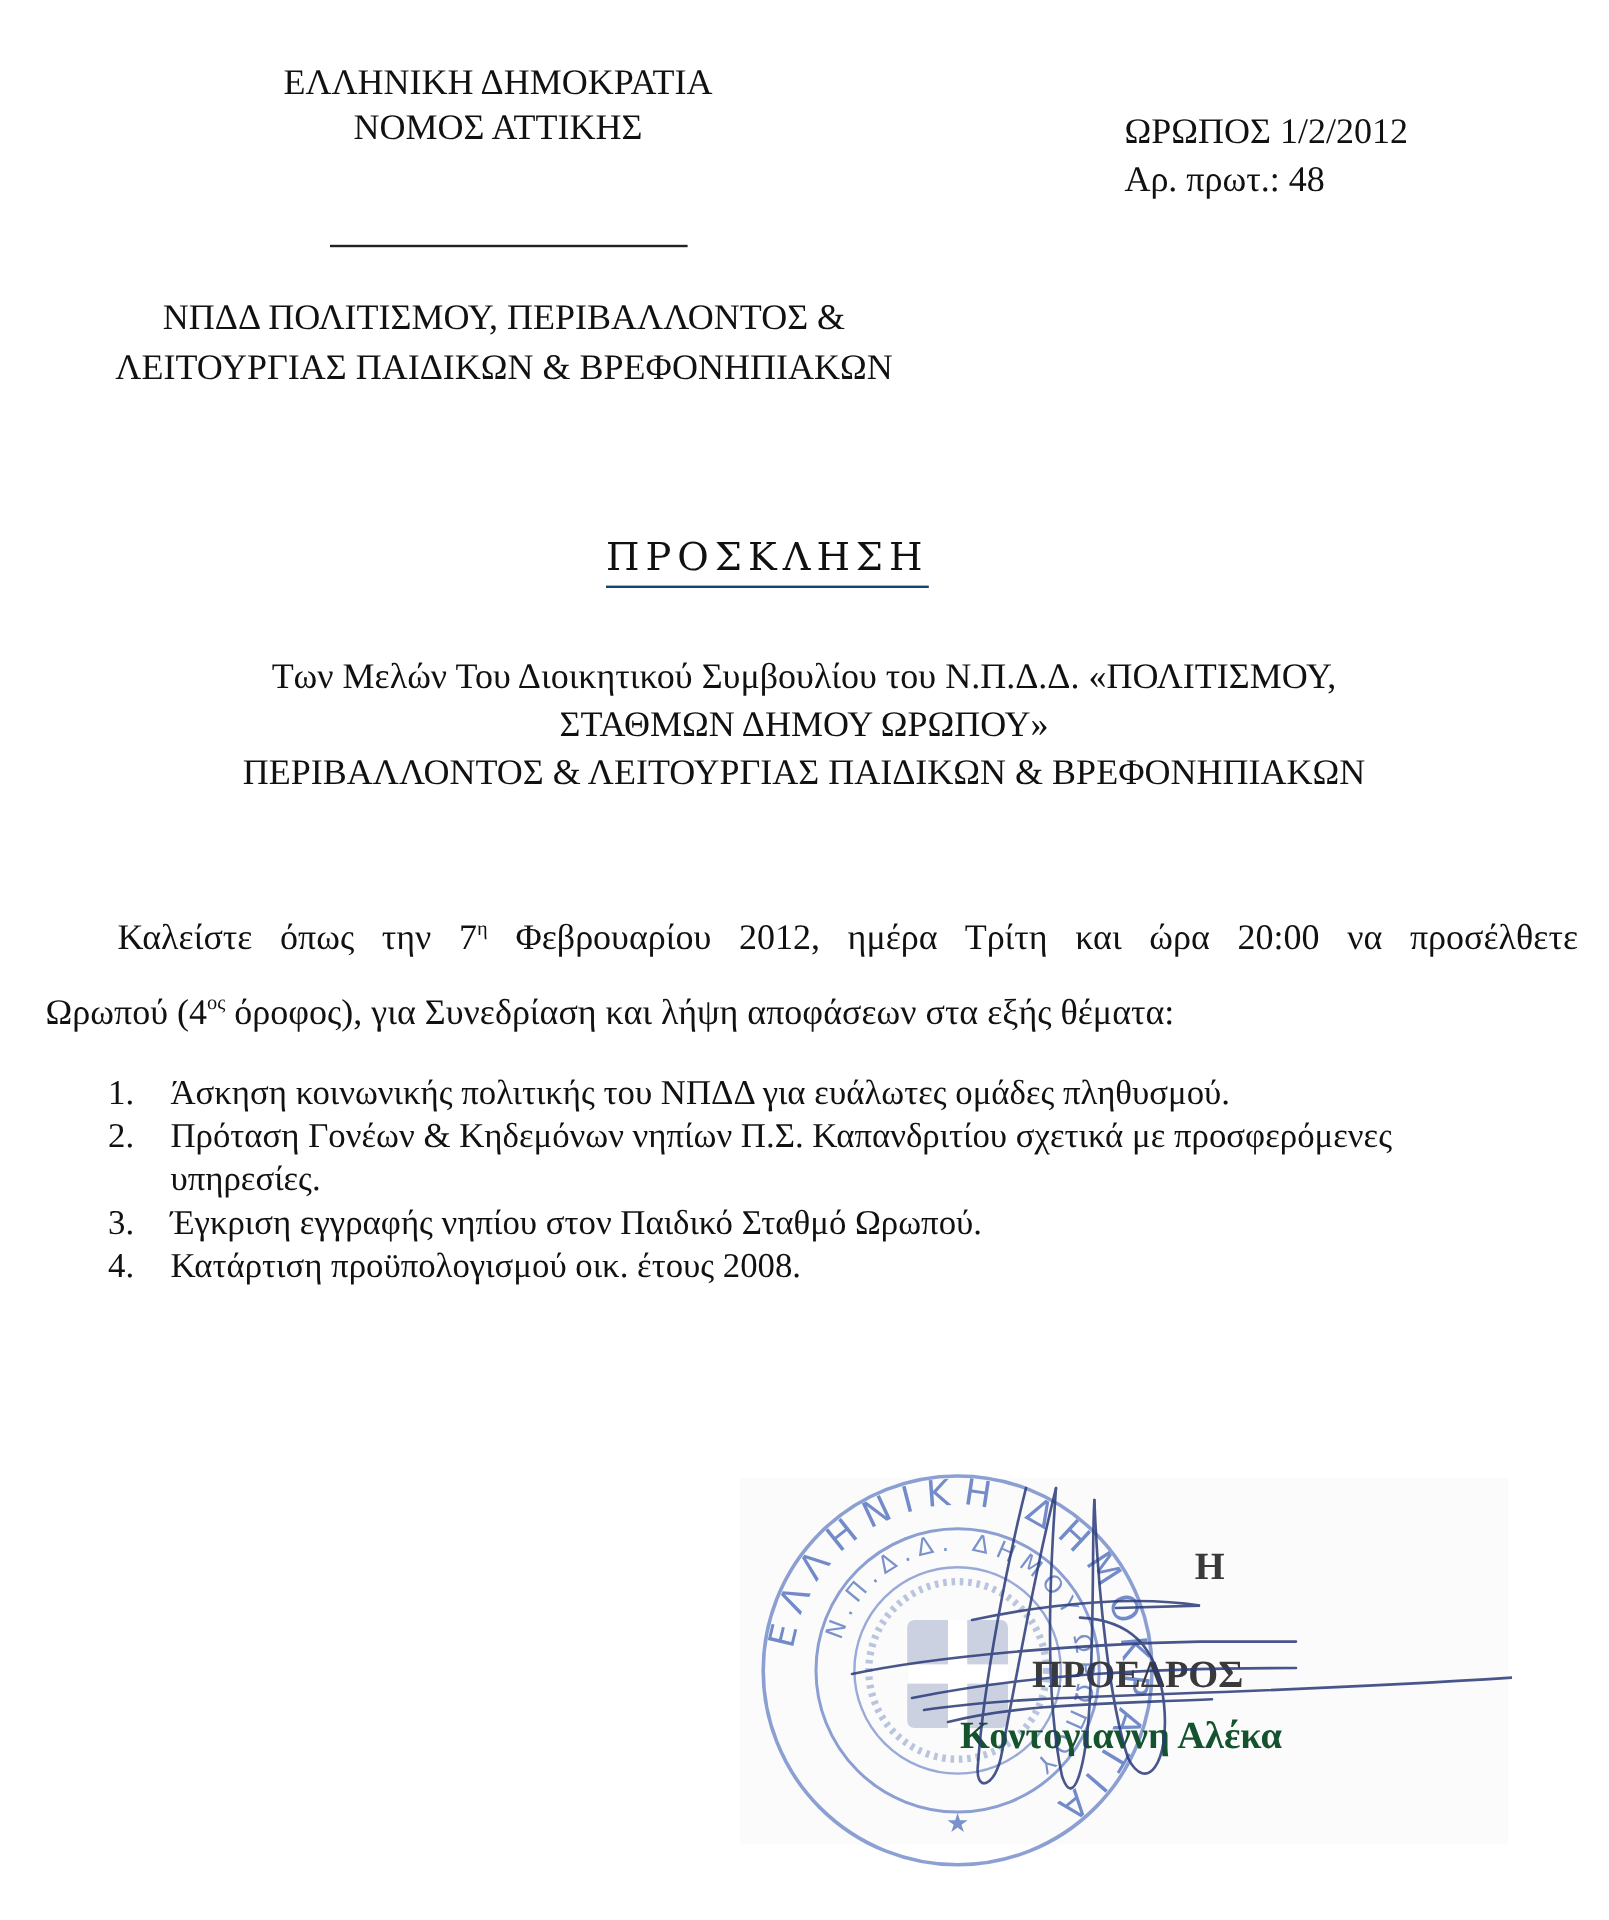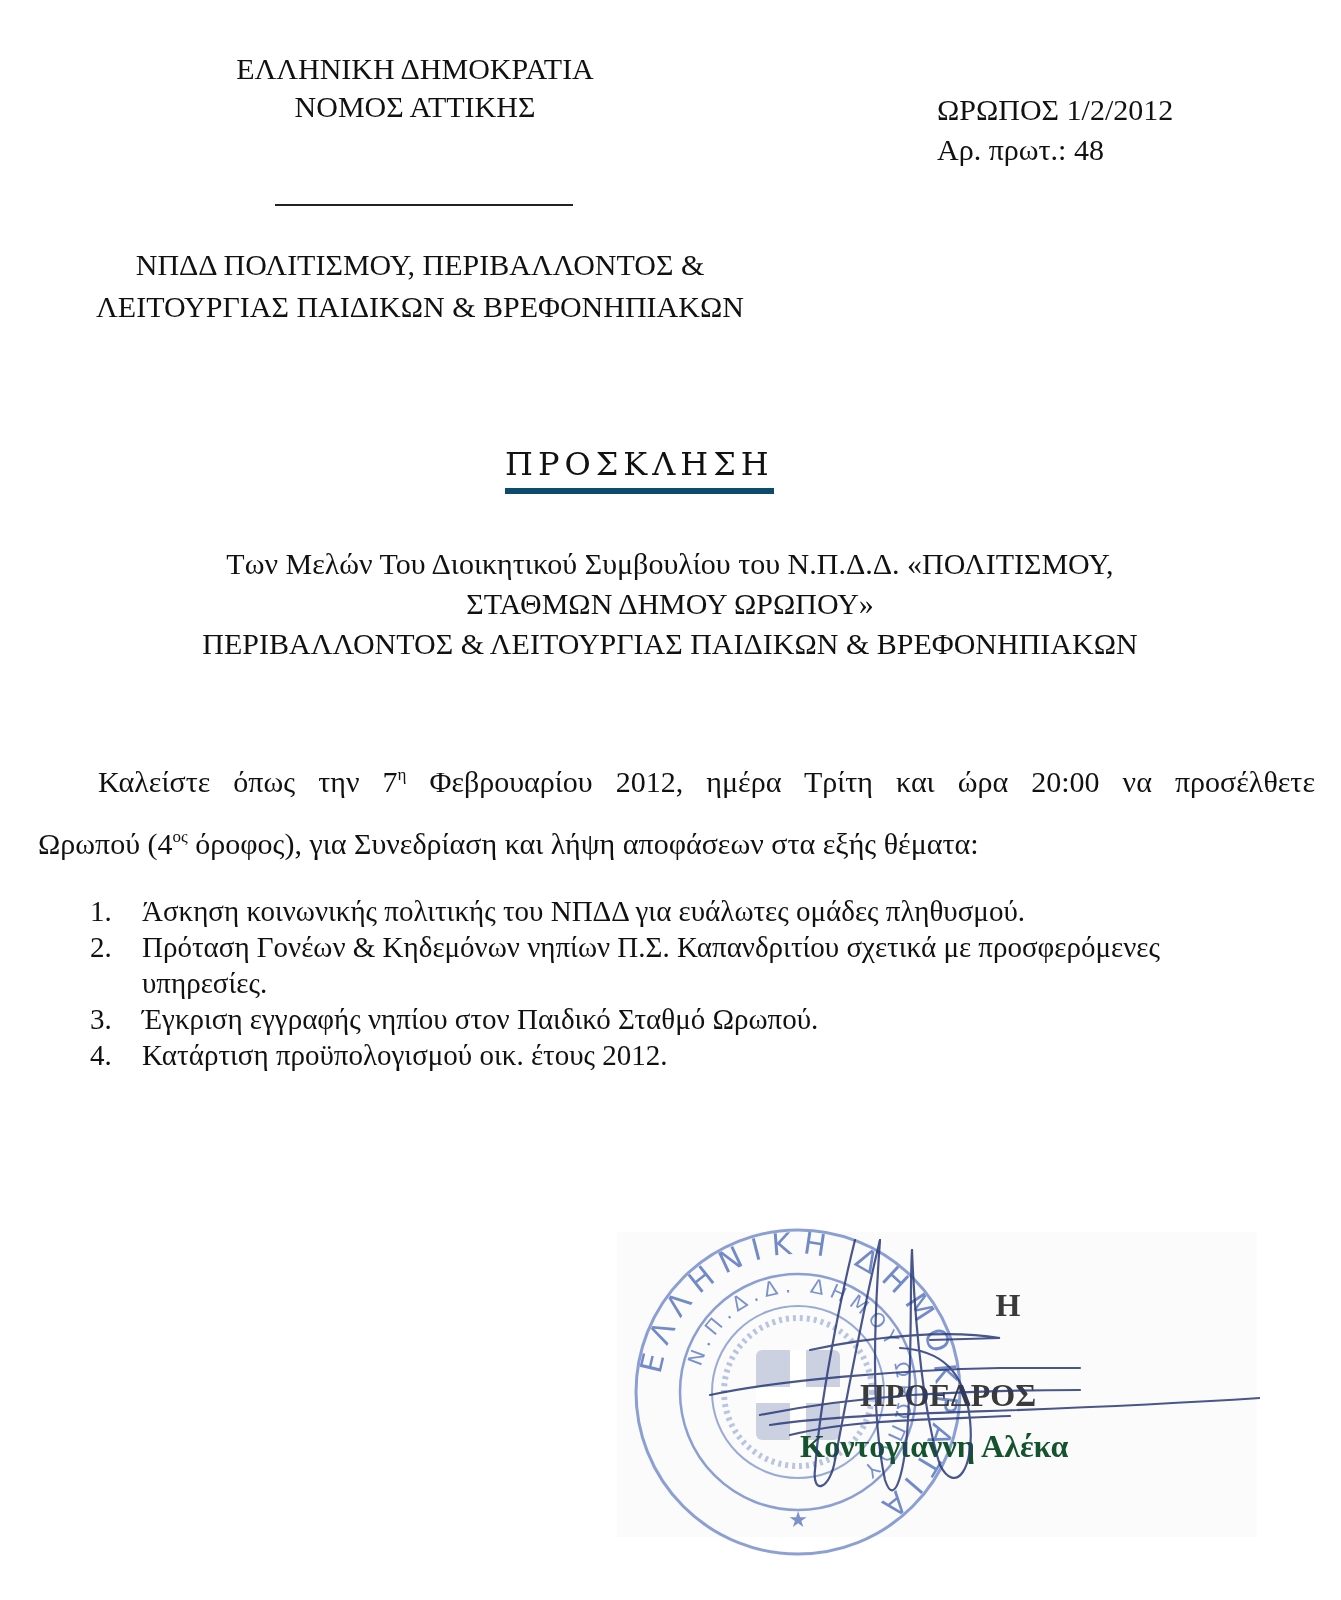--- a/index.html
+++ b/index.html
@@ -57,21 +57,21 @@
 
     
     .title {
       left: 505px;
       top: 444px;
       font-family: "DejaVu Serif", serif;
       font-size: 32px;
       letter-spacing: 5px;
       line-height: 40px;
       padding-bottom: 4px;
-      border-bottom: 6px solid #0c4a6e;
+      border-bottom: 2px solid #0c4a6e;
       white-space: nowrap;
     }
 
     
     .addressee {
       left: 70px;
       top: 544px;
       width: 1200px;
       text-align: center;
       font-size: 30px;
@@ -201,21 +201,21 @@
     <span class="num">2.</span>
     <span class="txt">Πρόταση Γονέων &amp; Κηδεμόνων νηπίων Π.Σ. Καπανδριτίου σχετικά με προσφερόμενες</span>
     <span class="txt">υπηρεσίες.</span>
   </li>
   <li>
     <span class="num">3.</span>
     <span class="txt">Έγκριση εγγραφής νηπίου στον Παιδικό Σταθμό Ωρωπού.</span>
   </li>
   <li>
     <span class="num">4.</span>
-    <span class="txt">Κατάρτιση προϋπολογισμού οικ. έτους 2012.</span>
+    <span class="txt">Κατάρτιση προϋπολογισμού οικ. έτους 2008.</span>
   </li>
 </ol>
 
 <div class="abs sig-area"></div>
 
 <svg class="abs stamp" viewBox="0 0 340 340">
   <defs>
     <path id="outerArc" d="M 170 170 m -138 0 a 138 138 0 1 1 276 0 a 138 138 0 1 1 -276 0"></path>
     <path id="innerArc" d="M 170 170 m -100 0 a 100 100 0 1 1 200 0 a 100 100 0 1 1 -200 0"></path>
   </defs>

